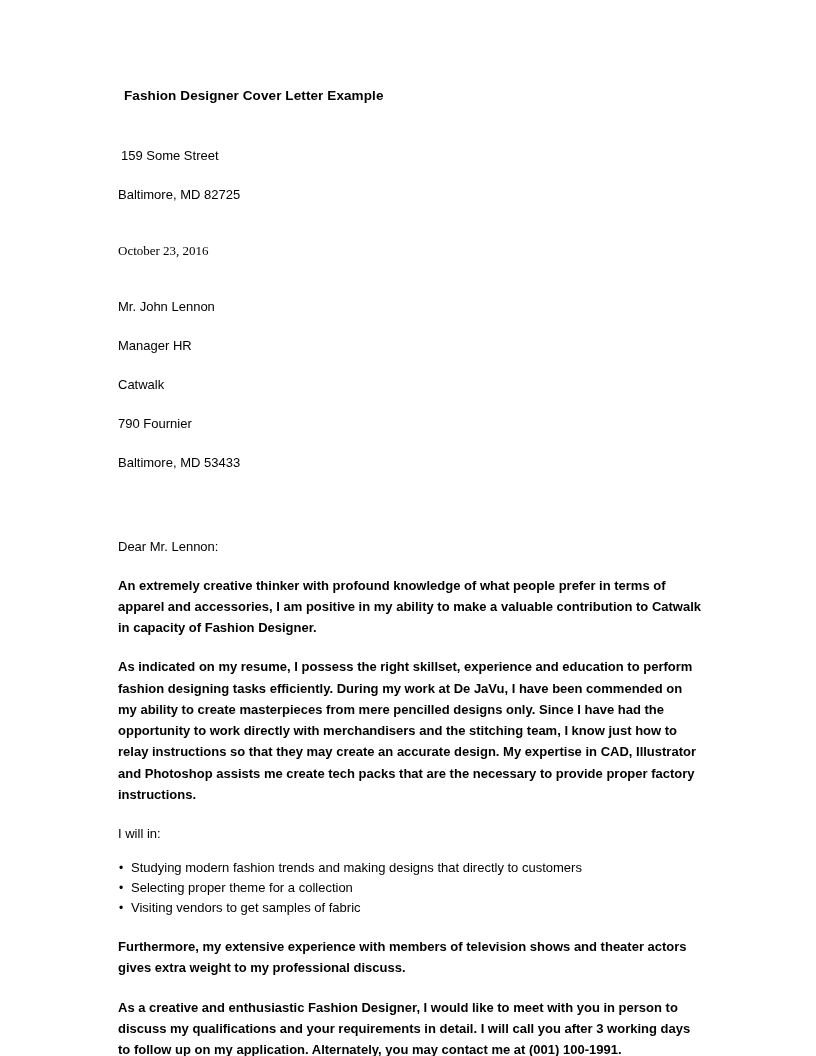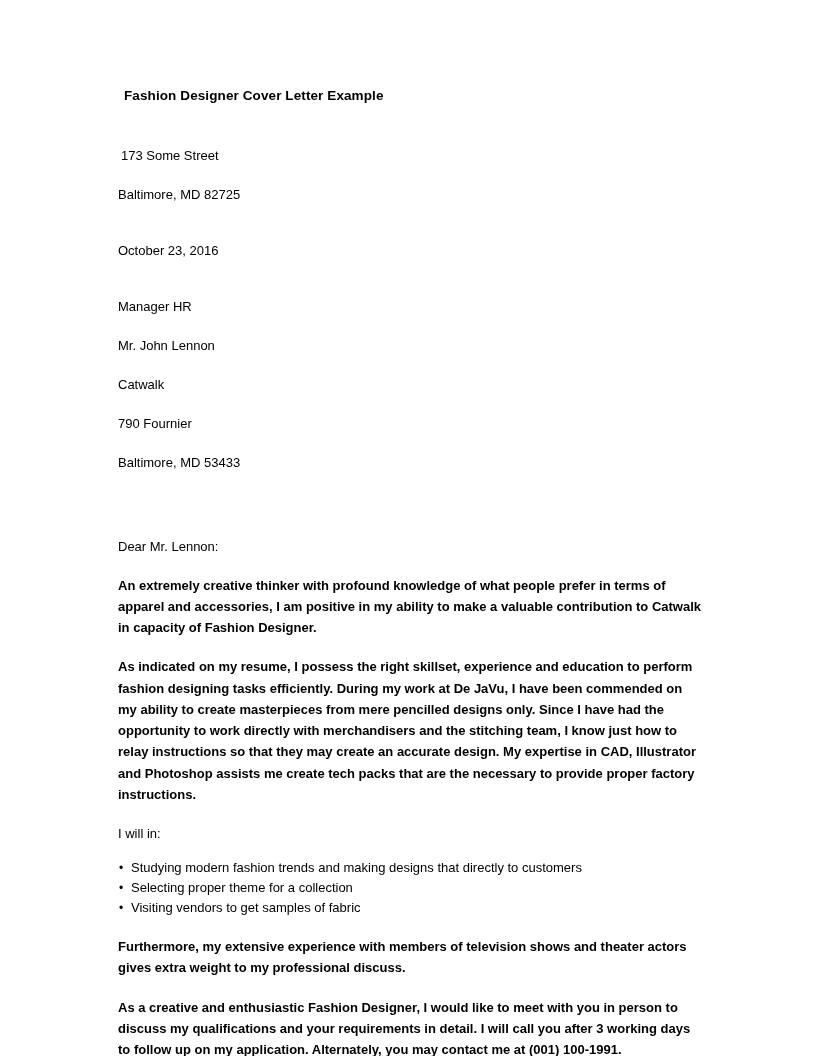--- a/index.html
+++ b/index.html
@@ -52,20 +52,21 @@
     margin-bottom: 17px;
   }
   .sender-line1 {
     padding-left: 3px;
   }
 
   .date-line {
     font-size: 13px;
     line-height: 19.5px;
     margin: 12px 0 17px 0;
+    font-family: Liberation Serif, serif;
   }
 
   .recipient-block {
     margin-bottom: 0;
   }
 
   .salutation {
     font-size: 13px;
     line-height: 19.5px;
     margin: 45px 0 18px 0;
@@ -108,29 +109,29 @@
 </style>
 </head>
 <body>
 
 <div class="page">
   <div class="sheet">
 
     <div class="doc-title">Fashion Designer Cover Letter Example</div>
 
     <div class="addr-block sender-block">
-      <div class="sender-line1"> 173 Some Street</div>
+      <div class="sender-line1"> 159 Some Street</div>
       <div>Baltimore, MD 82725</div>
     </div>
 
     <div class="date-line">October 23, 2016</div>
 
     <div class="addr-block recipient-block">
+      <div>Mr. John Lennon</div>
       <div>Manager HR</div>
-      <div>Mr. John Lennon</div>
       <div>Catwalk</div>
       <div>790 Fournier</div>
       <div>Baltimore, MD 53433</div>
     </div>
 
     <div class="salutation">Dear Mr. Lennon:</div>
 
     <p class="body-para">An extremely creative thinker with profound knowledge of what people prefer in terms of apparel and accessories, I am positive in my ability to make a valuable contribution to Catwalk in capacity of Fashion Designer.</p>
 
     <p class="body-para">As indicated on my resume, I possess the right skillset, experience and education to perform fashion designing tasks efficiently. During my work at De JaVu, I have been commended on my ability to create masterpieces from mere pencilled designs only. Since I have had the opportunity to work directly with merchandisers and the stitching team, I know just how to relay instructions so that they may create an accurate design. My expertise in CAD, Illustrator and Photoshop assists me create tech packs that are the necessary to provide proper factory instructions.</p>

